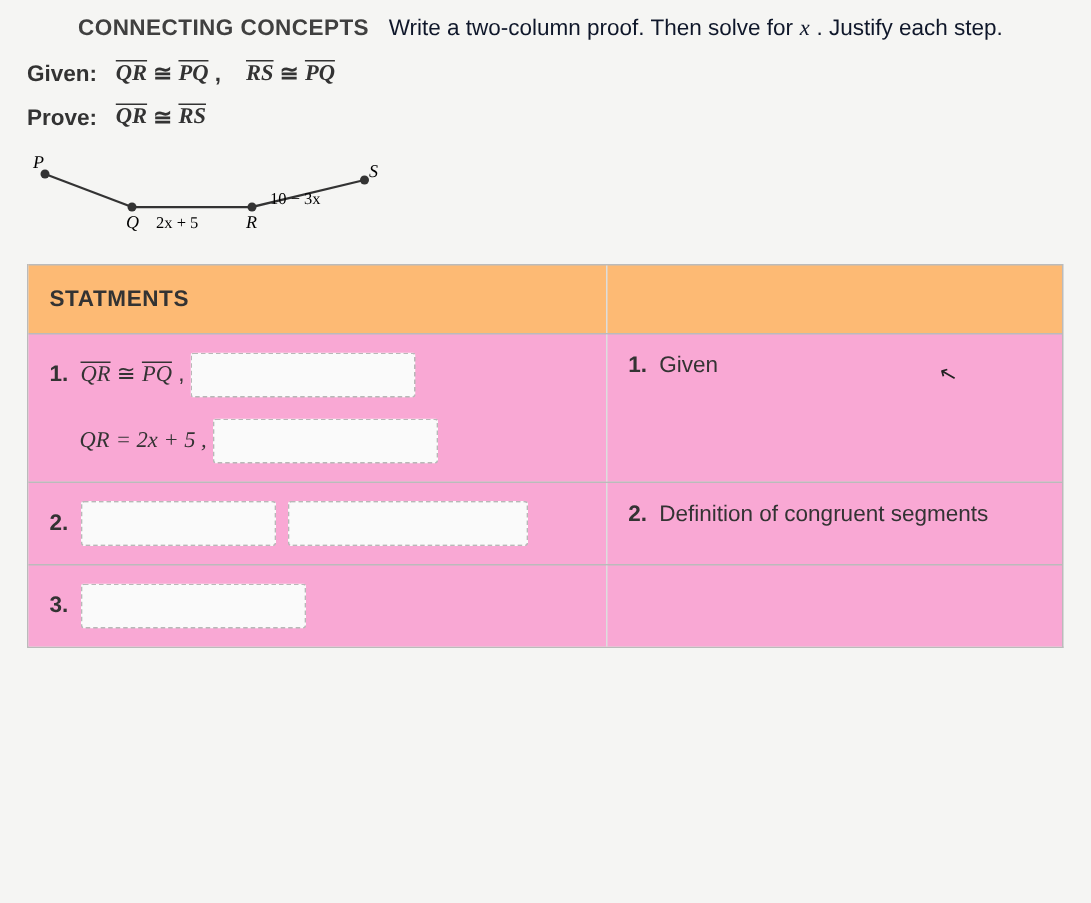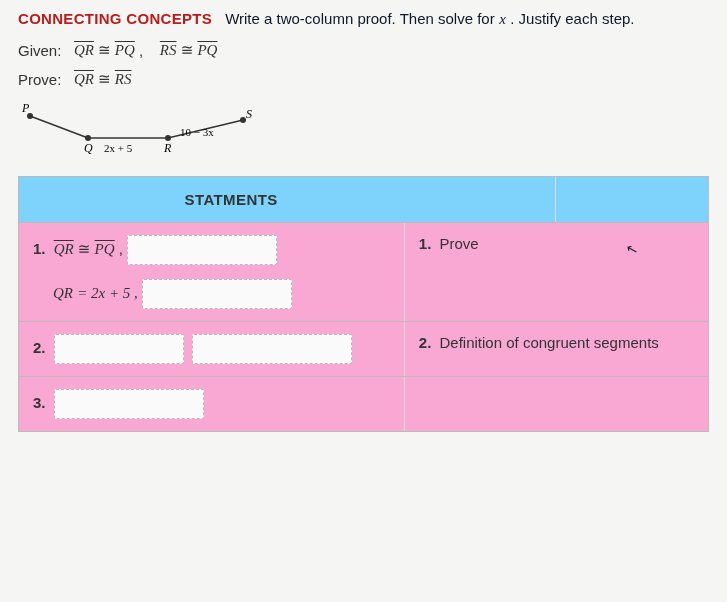--- a/index.html
+++ b/index.html
@@ -7,46 +7,47 @@
     font-family: Arial, Helvetica, sans-serif;
     background: #f5f5f3;
     width: 727px;
     height: 602px;
     padding: 10px 18px;
     color: #333;
     overflow: hidden;
   }
   .header-line { margin-bottom: 12px; }
   .connecting {
-    color: #b91c1c;
+    color: #404040;
     font-weight: bold;
     font-size: 15px;
     letter-spacing: 0.3px;
+    margin-left: 34px;
   }
   .header-text { font-size: 15px; color: #0f172a; }
   .given-line, .prove-line { font-size: 15px; margin-bottom: 10px; color:#333; }
-  .given-line span, .prove-line span { vertical-align: middle; }
+  .given-line span, .prove-line span { vertical-align: middle; font-weight: bold; }
   .overline {
     text-decoration: overline;
     font-style: italic;
     font-family: "Times New Roman", serif;
   }
   .math {
     font-style: italic;
     font-family: "Times New Roman", serif;
   }
   .cong { font-family: "Times New Roman", serif; }
   .diagram { margin: 8px 0 18px 0; height: 60px; }
   .proof-container { border:1px solid #bbb; border-top:none; }
   .row {
     display: flex;
     border-top: 1px solid #bbb;
     background: #f9a8d4;
   }
-  .row.header-row { background: #7dd3fc; justify-content: center; }
+  .row.header-row { background: #fdba74; }
   .col-s {
     width: 56%;
     padding: 12px 14px;
     font-size: 15px;
     color: #333;
     border-right: 1px solid #ddd;
   }
   .col-r {
     width: 44%;
     padding: 12px 14px;
@@ -148,21 +149,21 @@
         <span class="blank w1"></span>
       </div>
       <div class="stmt-sub">
         <span class="math">QR</span>
         <span class="math"> = 2x + 5 ,</span>
         <span class="blank w1"></span>
       </div>
     </div>
     <div class="col-r">
       <span class="num">1.</span>
-      <span>Prove</span>
+      <span>Given</span>
       <span class="cursor">↖</span>
     </div>
   </div>
 
   <div class="row">
     <div class="col-s">
       <span class="num">2.</span>
       <span class="blank w2"></span>
       <span class="blank w3" style="margin-left:4px;"></span>
     </div>

